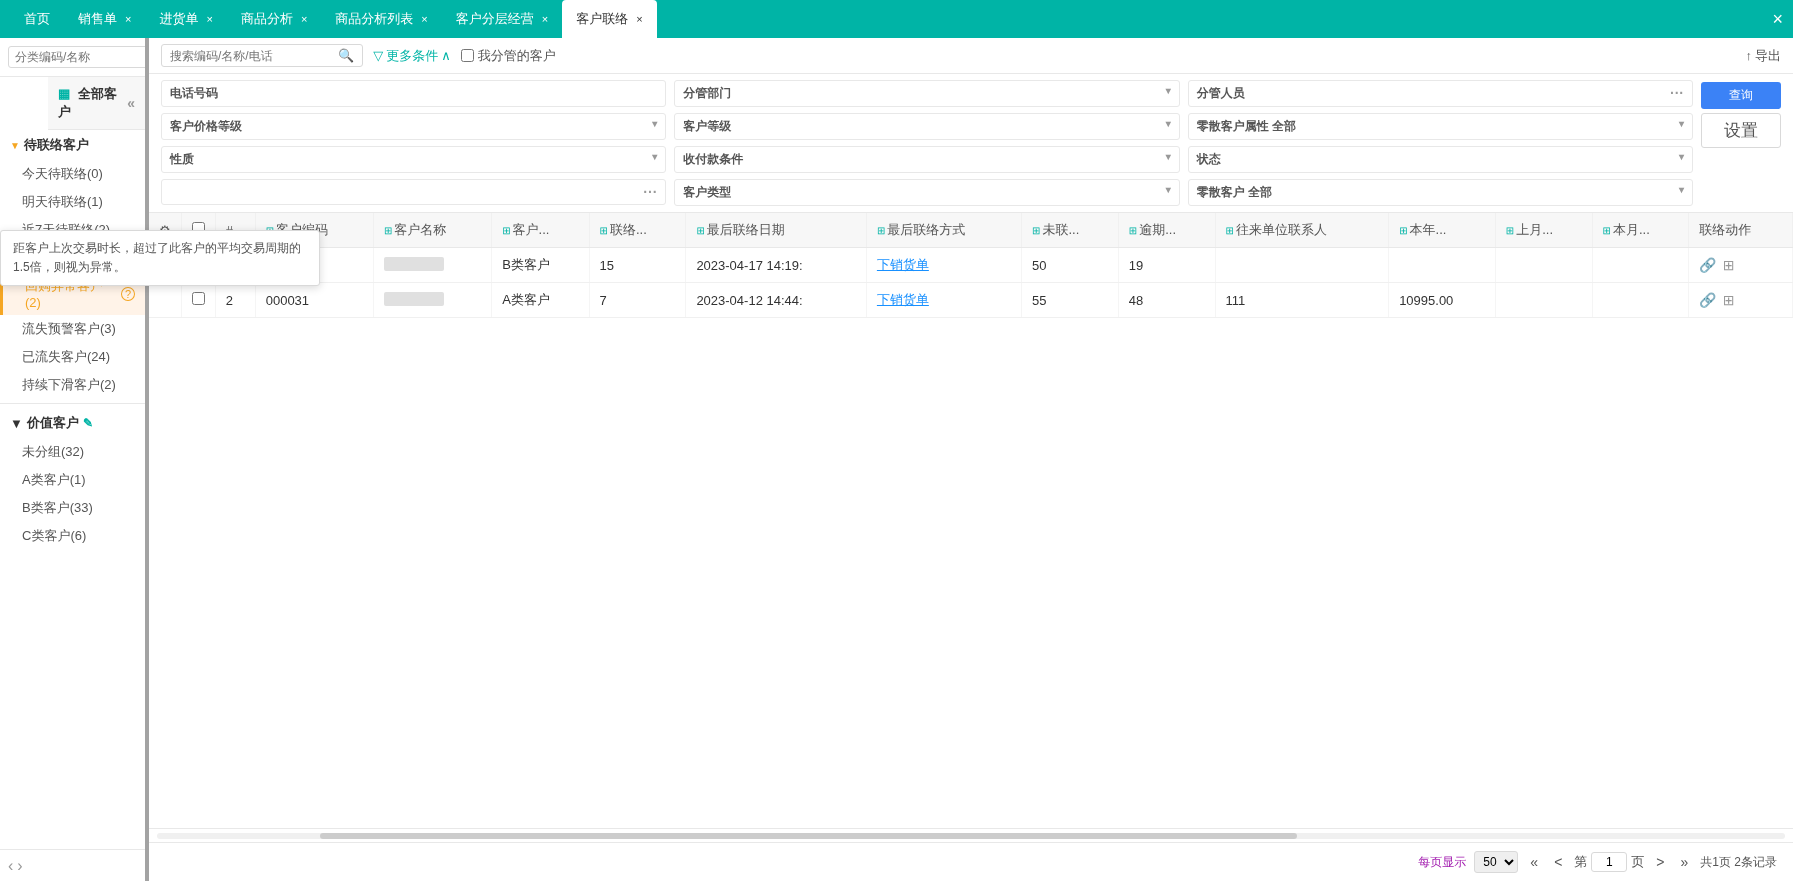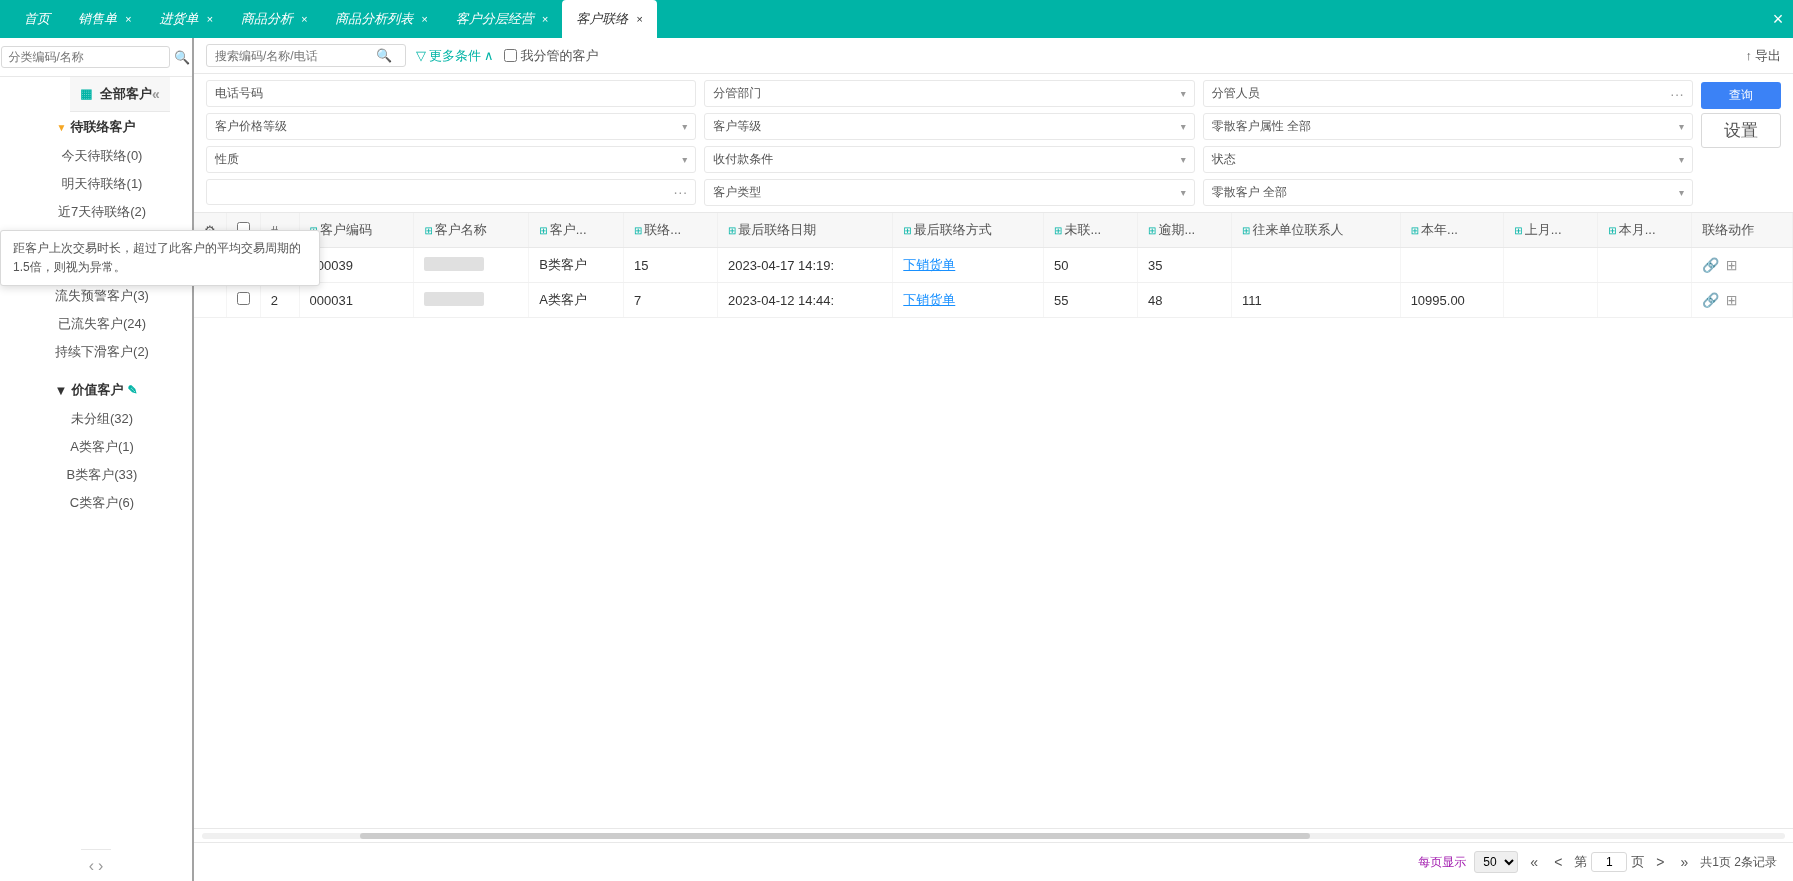--- a/index.html
+++ b/index.html
@@ -1,37 +1,37 @@
 <!DOCTYPE html>
 <html><head>
   <meta charset="utf-8">
   <style>
     * { box-sizing: border-box; margin: 0; padding: 0; font-family: 'Microsoft YaHei', Arial, sans-serif; font-size: 13px; }
     body { background: #f0f2f5; overflow: hidden; width: 1793px; height: 881px; }
 
     
     .top-nav {
       display: flex; align-items: center; background: #00b4a6; height: 38px; padding: 0 10px;
-      color: #fff; position: relative; font-style: italic;
+      color: #fff; position: relative;
     }
     .top-nav .nav-item {
       padding: 0 14px; height: 38px; line-height: 38px; cursor: pointer; white-space: nowrap;
       color: #fff; font-size: 13px; display: flex; align-items: center; gap: 4px;
     }
     .top-nav .nav-item.active { background: #fff; color: #333; border-radius: 4px 4px 0 0; }
     .top-nav .nav-item .close-x { font-size: 11px; color: inherit; margin-left: 4px; cursor: pointer; }
     .top-nav .nav-close-all { margin-left: auto; color: #fff; cursor: pointer; font-size: 18px; }
 
     
     .main-layout { display: flex; height: calc(881px - 38px); }
 
     
     .sidebar {
-      width: 194px; background: #fff; border-right: 2px solid #a3a3a3;
-      display: flex; flex-direction: column; overflow: hidden; flex-shrink: 0; align-items: center;
+      width: 149px; background: #fff; border-right: 4px solid #a3a3a3;
+      display: flex; flex-direction: column; overflow: hidden; flex-shrink: 0;
     }
     .sidebar-search {
       display: flex; align-items: center; padding: 8px; border-bottom: 1px solid #e8e8e8; gap: 4px;
     }
     .sidebar-search input {
       flex: 1; border: 1px solid #d9d9d9; border-radius: 3px; padding: 3px 6px; font-size: 12px; outline: none;
     }
     .sidebar-search .search-icon { color: #999; cursor: pointer; }
     .sidebar-section-title {
       display: flex; align-items: center; padding: 8px 10px; font-weight: bold; color: #333;
@@ -65,35 +65,35 @@
       flex: 1; display: flex; flex-direction: column; overflow: hidden; background: #f5f5f5;
     }
 
     
     .filter-bar {
       background: #fff; padding: 6px 12px; border-bottom: 1px solid #e8e8e8;
       display: flex; align-items: center; gap: 10px; flex-wrap: wrap;
     }
     .filter-bar .search-wrap {
       display: flex; align-items: center; border: 1px solid #d9d9d9; border-radius: 3px;
-      padding: 3px 8px; gap: 1px; min-width: 200px;
+      padding: 3px 8px; gap: 8px; min-width: 200px;
     }
     .filter-bar .search-wrap input { border: none; outline: none; font-size: 12px; width: 160px; color: #999; }
     .filter-bar .more-conditions {
       display: flex; align-items: center; gap: 3px; color: #00b4a6; cursor: pointer; font-size: 12px;
     }
     .filter-bar .my-customers {
       display: flex; align-items: center; gap: 4px; font-size: 12px; color: #555; cursor: pointer;
     }
     .filter-bar .export-btn {
       margin-left: auto; display: flex; align-items: center; gap: 3px; color: #555; cursor: pointer; font-size: 12px;
     }
     .filter-cell {
-      display: flex; align-items: center; gap: 6px; border: 1px solid #e8e8e8; border-radius: 3px;
-      padding: 4px 8px; background: #fff; position: relative;
+      display: flex; align-items: flex-start; gap: 6px; border: 1px solid #e8e8e8; border-radius: 3px;
+      padding: 4px 8px; background: #fff; position: relative; font-weight: bold;
     }
     .filter-cell .label { color: #555; font-size: 12px; white-space: nowrap; min-width: 60px; }
     .filter-cell .value { flex: 1; font-size: 12px; color: #333; }
     .filter-cell .dropdown-arrow { color: #999; font-size: 10px; margin-left: auto; }
     .filter-cell .dots { color: #999; font-size: 14px; margin-left: auto; }
     .btn-query {
       background: #3b82f6; color: #fff; border: none; border-radius: 3px; padding: 5px 14px;
       cursor: pointer; font-size: 12px;
     }
     .btn-settings {
@@ -401,21 +401,21 @@
             <td>
               <span style="background:#e0e0e0;display:inline-block;width:60px;height:14px;border-radius:2px;"></span>
             </td>
             <td>B类客户</td>
             <td>15</td>
             <td>2023-04-17 14:19:</td>
             <td>
               <span class="link">下销货单</span>
             </td>
             <td>50</td>
-            <td>35</td>
+            <td>19</td>
             <td></td>
             <td></td>
             <td></td>
             <td></td>
             <td>
               <div class="action-icons">
                 <span class="action-icon">🔗</span>
                 <span class="action-icon">⊞</span>
               </div>
             </td>

